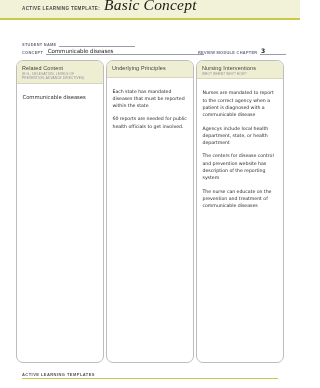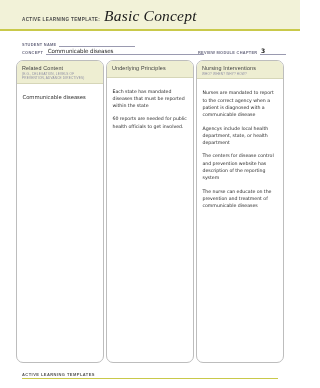--- a/index.html
+++ b/index.html
@@ -14,21 +14,21 @@
     color: #3a3a3a;
     position: relative;
     overflow: hidden;
   }
 
   
   .header-band {
     position: absolute;
     left: 0; top: 0;
     width: 300px;
-    height: 31px;
+    height: 20px;
     background: #f2f2d8;
     border-bottom: 2px solid #c9c94a;
     box-sizing: border-box;
     padding-left: 12px;
   }
   .header-inner {
     position: absolute;
     left: 22px;
     bottom: 4px;
     display: flex;

